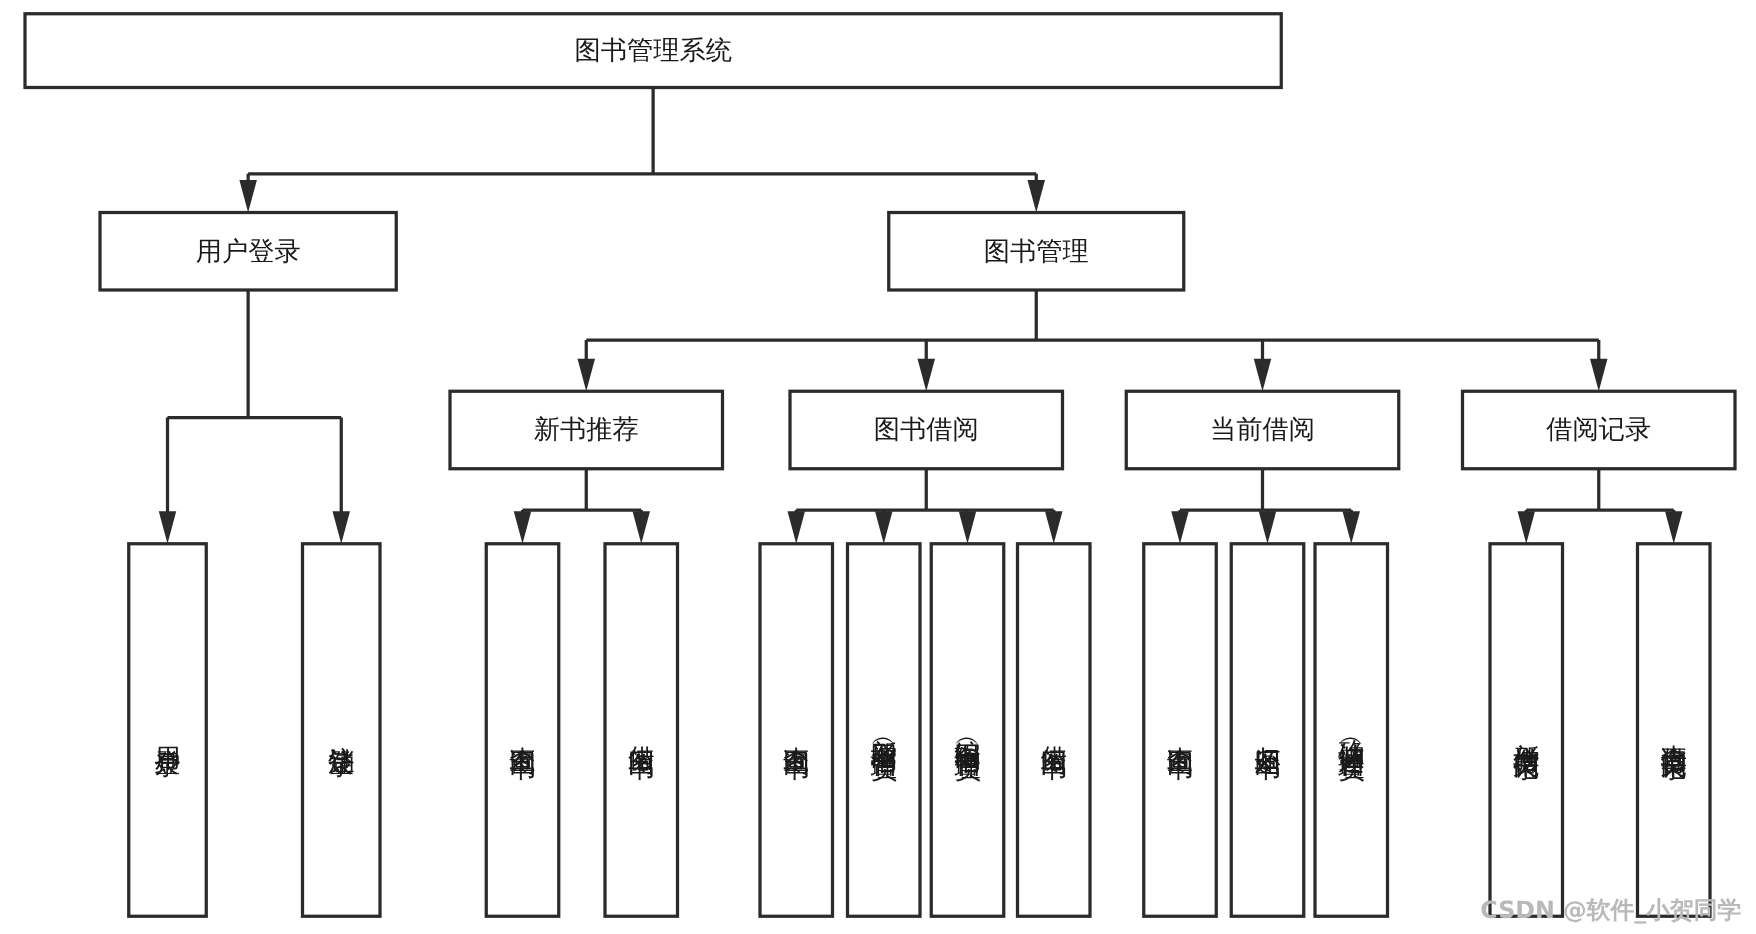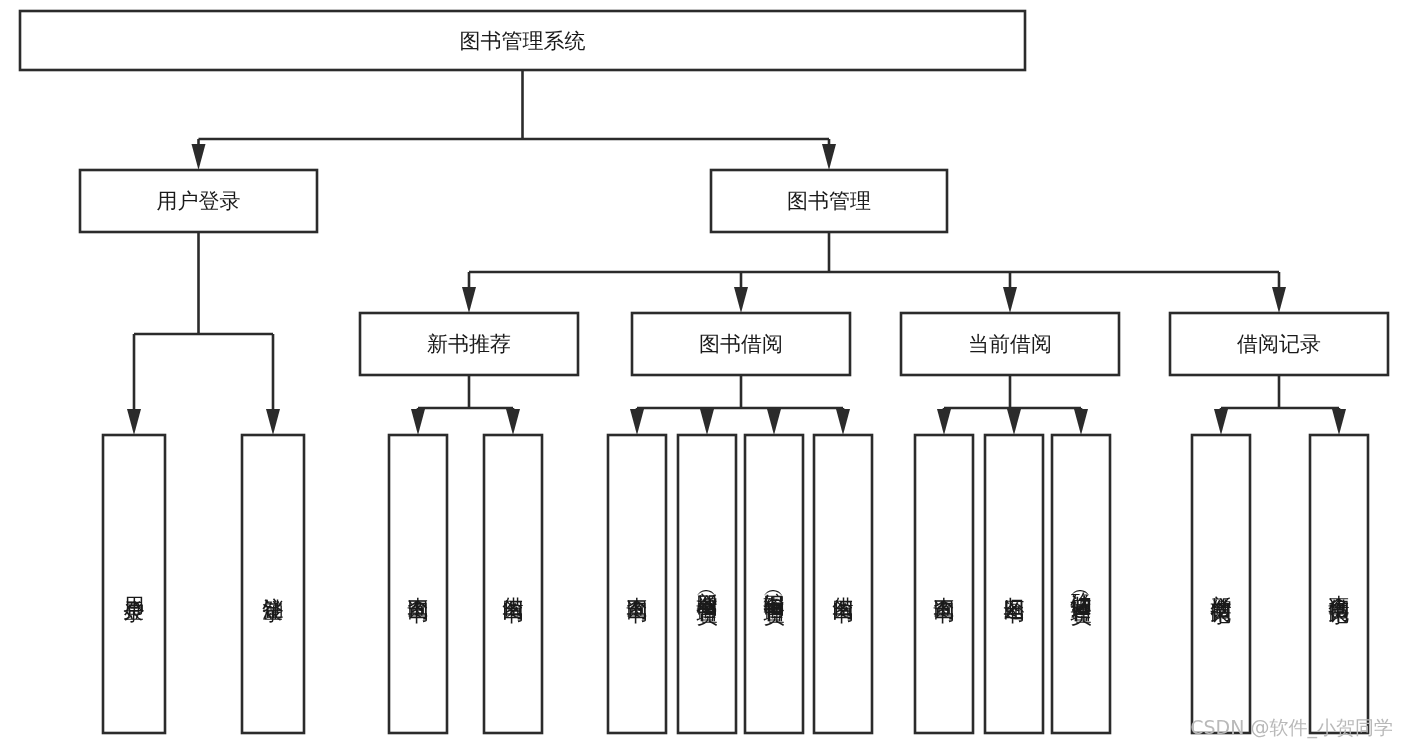--- a/index.html
+++ b/index.html
@@ -70,20 +70,21 @@
   }
   .watermark {
     position: absolute;
     right: 12px;
     bottom: 6px;
     font-family: "DejaVu Sans", "Liberation Sans", sans-serif;
     font-size: 19px;
     color: #b9b9b9;
     white-space: nowrap;
     pointer-events: none;
+    font-weight: bold;
   }
 </style>
 </head>
 <body>
 
 <div id="diagram-root">
   <svg class="diagram-canvas" id="diagram-svg" viewBox="0 0 1405 747" xmlns="http://www.w3.org/2000/svg">
       <g>
         <rect x="20" y="11" width="1005" height="59" class="node-box"></rect>
       </g>

